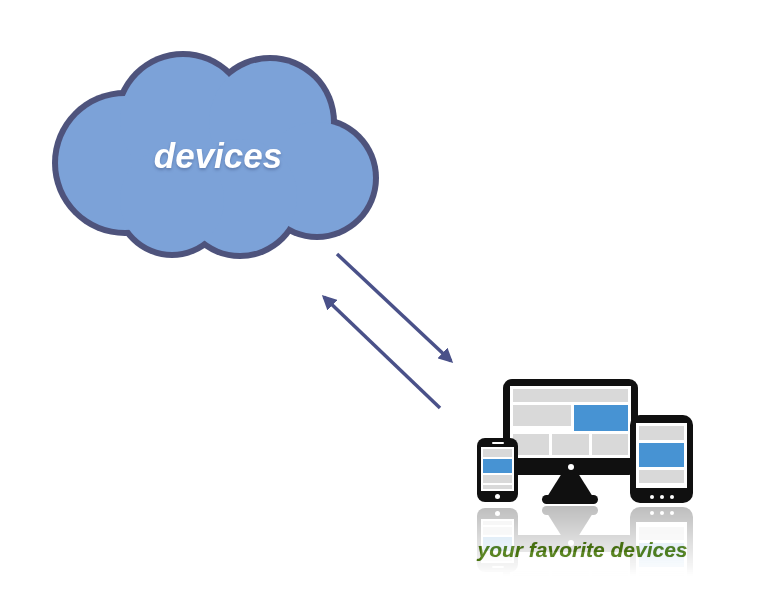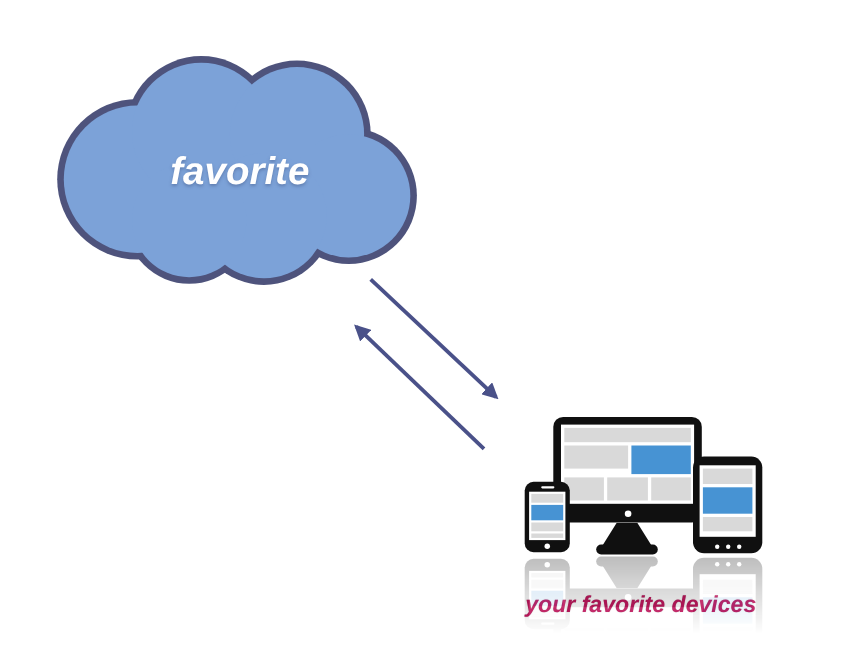--- a/index.html
+++ b/index.html
@@ -63,21 +63,21 @@
                 margin-left:-2.5px; border-radius:50%; background:#ffffff; }
 
   
   .reflection { top:505px; transform:scaleY(-1); opacity:0.28;
     -webkit-mask-image:linear-gradient(to bottom, rgba(0,0,0,0) 45%, rgba(0,0,0,1) 100%);
     mask-image:linear-gradient(to bottom, rgba(0,0,0,0) 45%, rgba(0,0,0,1) 100%);
     pointer-events:none; }
 
   .caption {
     position:absolute; left:455px; top:538px; width:255px; text-align:center;
-    font-size:21px; font-weight:700; font-style:italic; color:#be185d;
+    font-size:21px; font-weight:700; font-style:italic; color:#4d7c0f;
     text-shadow:0 0 1px rgba(110,110,110,0.4);
   }
 </style>
 </head>
 <body>
 
 <div id="canvas">
 
   <svg id="diagram-svg" width="768" height="593" viewBox="0 0 768 593">
     <defs>
@@ -103,21 +103,21 @@
       <circle cx="240" cy="196" r="57"></circle>
       <circle cx="172" cy="200" r="52"></circle>
     </g>
 
     <g stroke="#4a5189" stroke-width="3.5">
       <line x1="337" y1="254" x2="451" y2="361" marker-end="url(#ah)"></line>
       <line x1="440" y1="408" x2="324" y2="297" marker-end="url(#ah)"></line>
     </g>
   </svg>
 
-  <div class="cloud-label">favorite</div>
+  <div class="cloud-label">devices</div>
 
   <div class="devices">
 
     <div class="monitor">
       <div class="monitor-screen">
         <div class="m-row1"></div>
         <div class="m-row2">
           <div class="m-row2-gray"></div>
           <div class="m-row2-blue"></div>
         </div>

